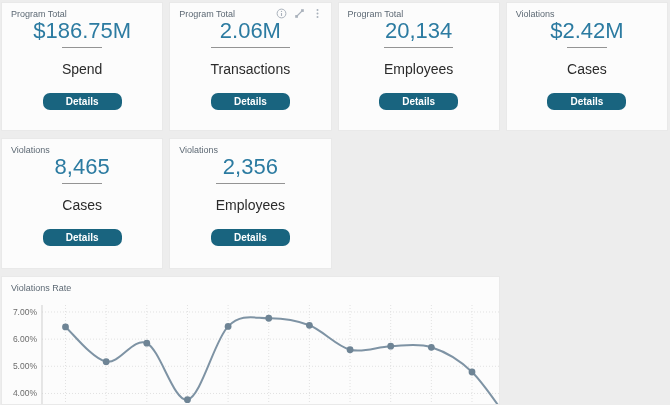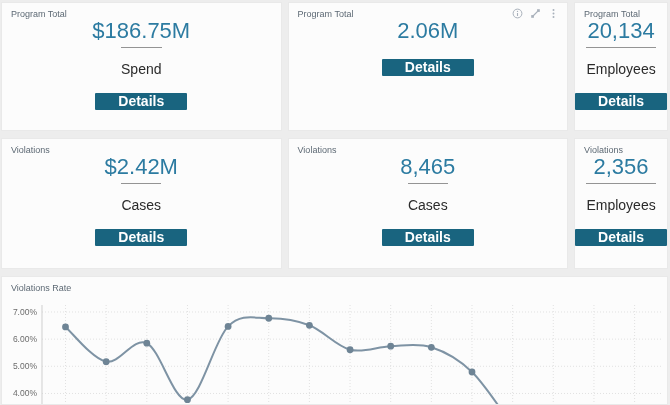--- a/index.html
+++ b/index.html
@@ -1,21 +1,21 @@
 <!DOCTYPE html>
 <html><head>
 <meta charset="utf-8">
 <style>
   * { box-sizing: border-box; margin: 0; padding: 0; }
   html, body { width: 670px; height: 405px; overflow: hidden; }
   body { font-family: "Liberation Sans", "DejaVu Sans", sans-serif; background: #ededed; }
   .dashboard {
     width: 670px; height: 405px; overflow: hidden;
     display: grid;
-    grid-template-columns: repeat(2, 1fr);
+    grid-template-columns: repeat(4, 1fr);
     grid-template-rows: 129px 131px 1fr;
     gap: 7px 6px;
     padding: 2px 2px 0 1px;
     background: #ededed;
   }
   .card {
     background: #fcfcfc;
     border: 1px solid #e9e9e9;
     position: relative;
     overflow: hidden;
@@ -43,25 +43,25 @@
     padding-top: 13px;
     border-top: 1px solid #949494;
     font-size: 14px;
     color: #2b2b2b;
     line-height: 16px;
   }
   .kpi-btn {
     margin-top: 16px;
     background: #19647f;
     color: #ffffff;
-    font-size: 14px;
+    font-size: 10px;
     font-weight: bold;
     font-family: "Liberation Sans", sans-serif;
     border: none;
-    border-radius: 1px;
+    border-radius: 7px;
     padding: 4px 23px;
     height: 17px;
     line-height: 9px;
     cursor: pointer;
   }
   .card-toolbar {
     position: absolute;
     top: 5px; right: 8px;
     display: flex;
     align-items: center;
@@ -96,20 +96,21 @@
         <rect x="1.2" y="7.1" width="2.7" height="2.7" fill="#a9b1bb"></rect>
         <rect x="7.1" y="1.2" width="2.7" height="2.7" fill="#a9b1bb"></rect>
       </svg>
       <svg class="tool-icon" viewBox="0 0 11 11">
         <circle cx="5.5" cy="2" r="1" fill="#a9b1bb"></circle>
         <circle cx="5.5" cy="5.5" r="1" fill="#a9b1bb"></circle>
         <circle cx="5.5" cy="9" r="1" fill="#a9b1bb"></circle>
       </svg>
     </div>
     <div class="kpi-value">2.06M</div>
+    <div class="kpi-label">Transactions</div>
     <button class="kpi-btn">Details</button>
   </div>
 
   <div class="card kpi">
     <div class="card-title">Program Total</div>
     <div class="kpi-value">20,134</div>
     <div class="kpi-label">Employees</div>
     <button class="kpi-btn">Details</button>
   </div>
 

